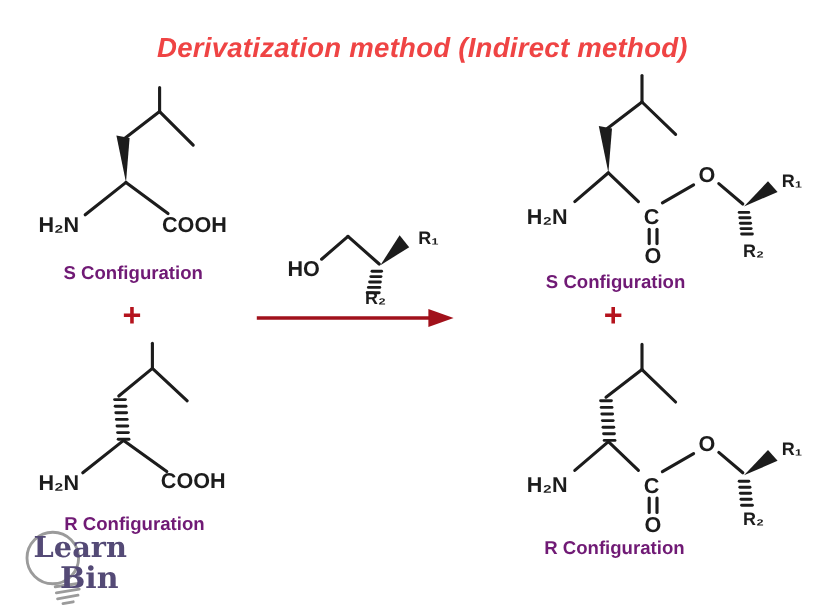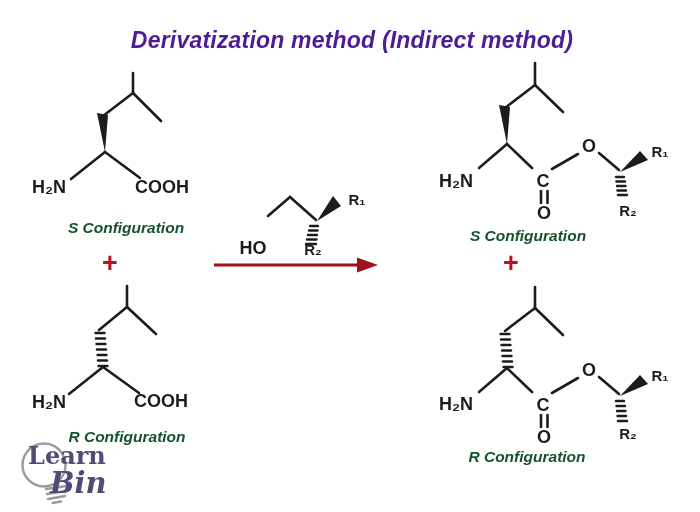--- a/index.html
+++ b/index.html
@@ -6,24 +6,24 @@
   body {
     width:700px; height:512px; position:relative;
     background:#ffffff; overflow:hidden;
     font-family:"Liberation Sans", sans-serif;
   }
   svg.layer { position:absolute; left:0; top:0; width:700px; height:512px; }
   .lbl {
     position:absolute; transform:translate(-50%,-50%);
     color:#1c1c1c; font-weight:bold; white-space:nowrap; line-height:1;
   }
-  .title { font-size:23px; font-style:italic; color:#4c1d95; letter-spacing:0.2px; }
+  .title { font-size:23px; font-style:italic; color:#ef4444; letter-spacing:0.2px; }
   .atom  { font-size:18px; }
   .sub-atom { font-size:15px;text-align:center; }
-  .config { font-size:15.5px; font-style:italic; color:#14532d;margin-left:15px; }
+  .config { font-size:15.5px; color:#701a75; }
   .plus { font-size:27px; font-weight:900; color:#b5131d; }
   .logo-text {
     position:absolute; color:#544a76; font-weight:bold;
     font-family:"DejaVu Serif", serif; line-height:1; white-space:nowrap;
   }
 </style>
 </head>
 <body>
 
 <svg class="layer" viewBox="0 0 700 512">
@@ -136,21 +136,21 @@
 <div class="lbl atom" style="left:49px;  top:187px;">H₂N</div>
 <div class="lbl atom" style="left:162px; top:187px;">COOH</div>
 <div class="lbl config" style="left:111px; top:228px;">S Configuration</div>
 
 <div class="lbl plus" style="left:110px; top:263px;">+</div>
 
 <div class="lbl atom" style="left:49px;  top:402px;">H₂N</div>
 <div class="lbl atom" style="left:161px; top:401px;">COOH</div>
 <div class="lbl config" style="left:112px; top:437px;">R Configuration</div>
 
-<div class="lbl atom" style="left:253px; top:224px;margin-top:24px;">HO</div>
+<div class="lbl atom" style="left:253px; top:224px;">HO</div>
 <div class="lbl sub-atom" style="left:357px; top:199px;">R₁</div>
 <div class="lbl sub-atom" style="left:313px; top:249px;">R₂</div>
 
 <div class="lbl plus" style="left:511px; top:263px;">+</div>
 
 <div class="lbl atom" style="left:456px; top:181px;">H₂N</div>
 <div class="lbl atom" style="left:543px; top:181px;">C</div>
 <div class="lbl atom" style="left:544px; top:213px;">O</div>
 <div class="lbl atom" style="left:589px; top:146px;">O</div>
 <div class="lbl sub-atom" style="left:660px; top:151px;">R₁</div>
@@ -159,13 +159,13 @@
 
 <div class="lbl atom" style="left:456px; top:404px;">H₂N</div>
 <div class="lbl atom" style="left:543px; top:405px;">C</div>
 <div class="lbl atom" style="left:544px; top:437px;">O</div>
 <div class="lbl atom" style="left:589px; top:370px;">O</div>
 <div class="lbl sub-atom" style="left:660px; top:375px;">R₁</div>
 <div class="lbl sub-atom" style="left:628px; top:433px;">R₂</div>
 <div class="lbl config" style="left:512px; top:457px;">R Configuration</div>
 
 <div class="logo-text" style="left:28px; top:444px; font-size:24px;">Learn</div>
-<div class="logo-text" style="left:50px; top:469px; font-size:29px;font-style:italic;">Bin</div>
+<div class="logo-text" style="left:50px; top:469px; font-size:25px;">Bin</div>
 
 </body></html>

